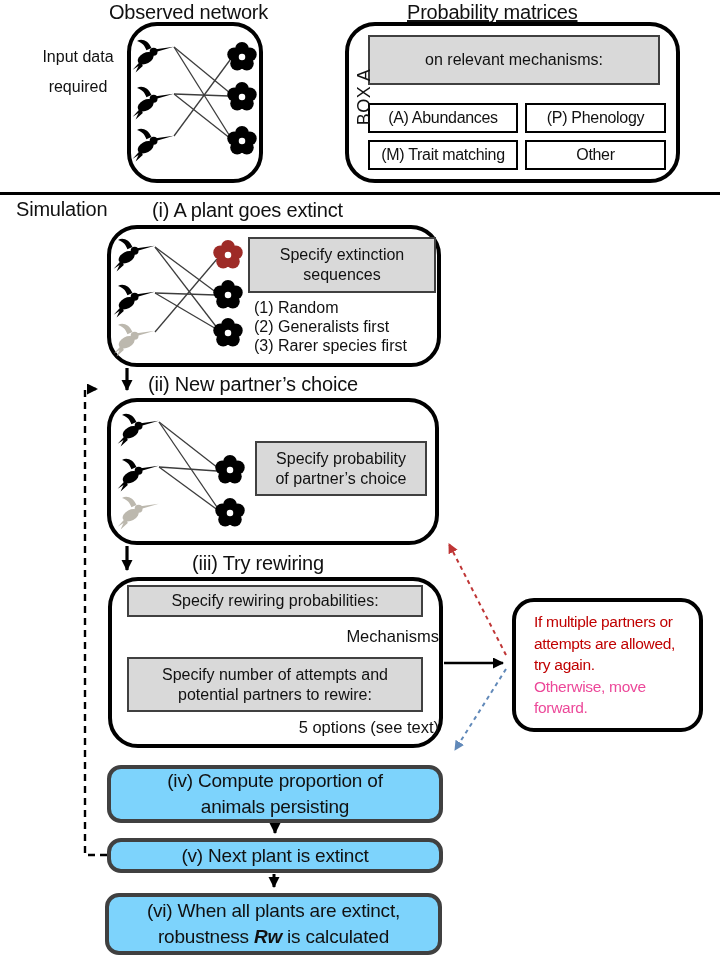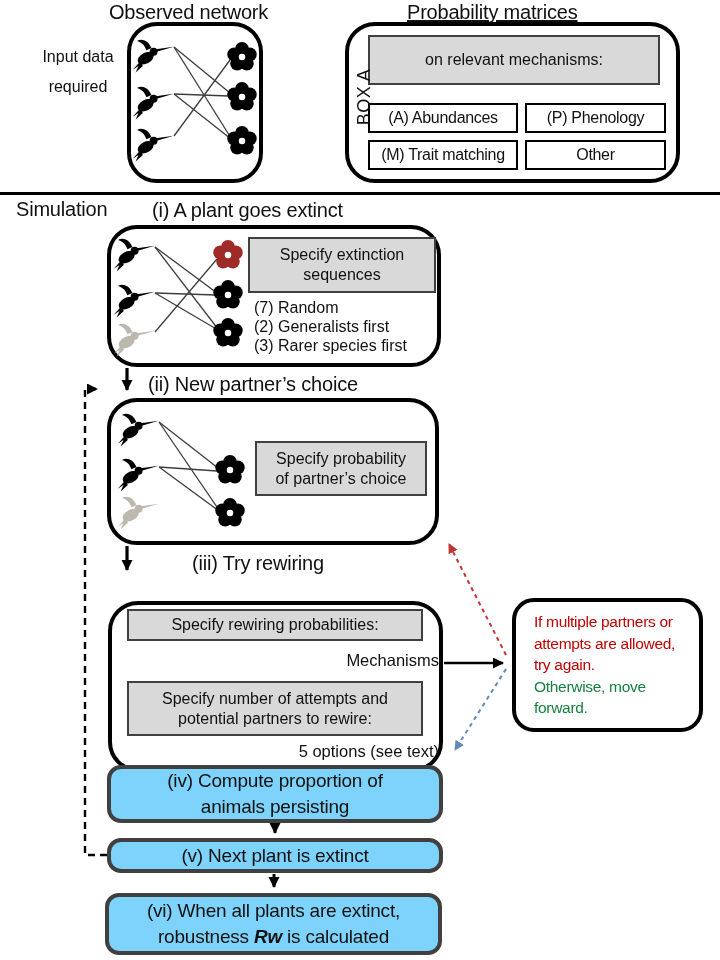--- a/index.html
+++ b/index.html
@@ -18,21 +18,21 @@
   .mech-grid{position:absolute;left:19px;top:77px;display:grid;
           grid-template-columns:150px 141px;grid-template-rows:30px 30px;gap:7px;}
   .mech-cell{border:2px solid #000;background:#fff;display:flex;align-items:center;
           justify-content:center;font-size:16px;letter-spacing:-0.3px;white-space:nowrap;}
   .boxa-tag{position:absolute;left:330px;top:86px;width:70px;height:22px;
           transform:rotate(-90deg);text-align:center;font-size:18px;letter-spacing:0.5px;}
   .options{position:absolute;font-size:16px;line-height:19px;white-space:nowrap;}
   .note{position:absolute;width:100%;text-align:right;font-size:16.5px;}
   .decision-line{white-space:nowrap;letter-spacing:-0.3px;font-size:15.5px;line-height:21.5px;}
   .red-t{color:#c00000;}
-  .blue-t{color:#15803d;}
+  .blue-t{color:#ec4899;}
   .big-line{font-size:19px;line-height:26px;letter-spacing:-0.2px;white-space:nowrap;}
   .emph{font-weight:700;font-style:italic;margin:0 5px;}
   .bird-black{color:#000;}
   .bird-ghost{color:#bcb8ae;}
   .flower-black{color:#000;}
   .flower-red{color:#9e2b27;}
   .netlink{stroke:#3d3d3d;stroke-width:1.3;}
   svg{display:block;}
   .netsvg{position:absolute;left:0;top:0;}
 </style>
@@ -113,21 +113,21 @@
       <use href="#hbird" xlink:href="#hbird" class="bird-ghost" transform="translate(2,93) scale(0.72)"></use>
       <use href="#flower5" xlink:href="#flower5" class="flower-red" transform="translate(117,26) scale(1.2)"></use>
       <use href="#flower5" xlink:href="#flower5" class="flower-black" transform="translate(117,66) scale(1.2)"></use>
       <use href="#flower5" xlink:href="#flower5" class="flower-black" transform="translate(117,104) scale(1.2)"></use>
     </svg>
     <div class="gpanel" style="left:137px;top:8px;width:188px;height:56px;">
       <div>Specify extinction</div>
       <div>sequences</div>
     </div>
     <div class="options" style="left:143px;top:69px;">
-      <div>(7) Random</div>
+      <div>(1) Random</div>
       <div>(2) Generalists first</div>
       <div>(3) Rarer species first</div>
     </div>
   </div>
 
   <div class="title" style="left:148px;top:373px;">(ii) New partner’s choice</div>
 
   <div class="rbox" style="left:107px;top:398px;width:332px;height:147px;">
     <svg class="netsvg" width="324" height="139" viewBox="0 0 324 139">
       <line class="netlink" x1="48" y1="20" x2="107" y2="66"></line>
@@ -141,21 +141,21 @@
       <use href="#flower5" xlink:href="#flower5" class="flower-black" transform="translate(119,111) scale(1.2)"></use>
     </svg>
     <div class="gpanel" style="left:144px;top:39px;width:172px;height:55px;text-align:right;">
       <div>Specify probability</div>
       <div>of partner’s choice</div>
     </div>
   </div>
 
   <div class="title" style="left:192px;top:552px;">(iii) Try rewiring</div>
 
-  <div class="rbox" style="left:108px;top:577px;width:335px;height:171px;margin-top:24px;">
+  <div class="rbox" style="left:108px;top:577px;width:335px;height:171px;">
     <div class="gpanel" style="left:15px;top:4px;width:296px;height:32px;">
       <div>Specify rewiring probabilities:</div>
     </div>
     <div class="note" style="top:46px;">Mechanisms</div>
     <div class="gpanel" style="left:15px;top:76px;width:296px;height:55px;">
       <div>Specify number of attempts and</div>
       <div>potential partners to rewire:</div>
     </div>
     <div class="note" style="top:137px;">5 options (see text)</div>
   </div>

